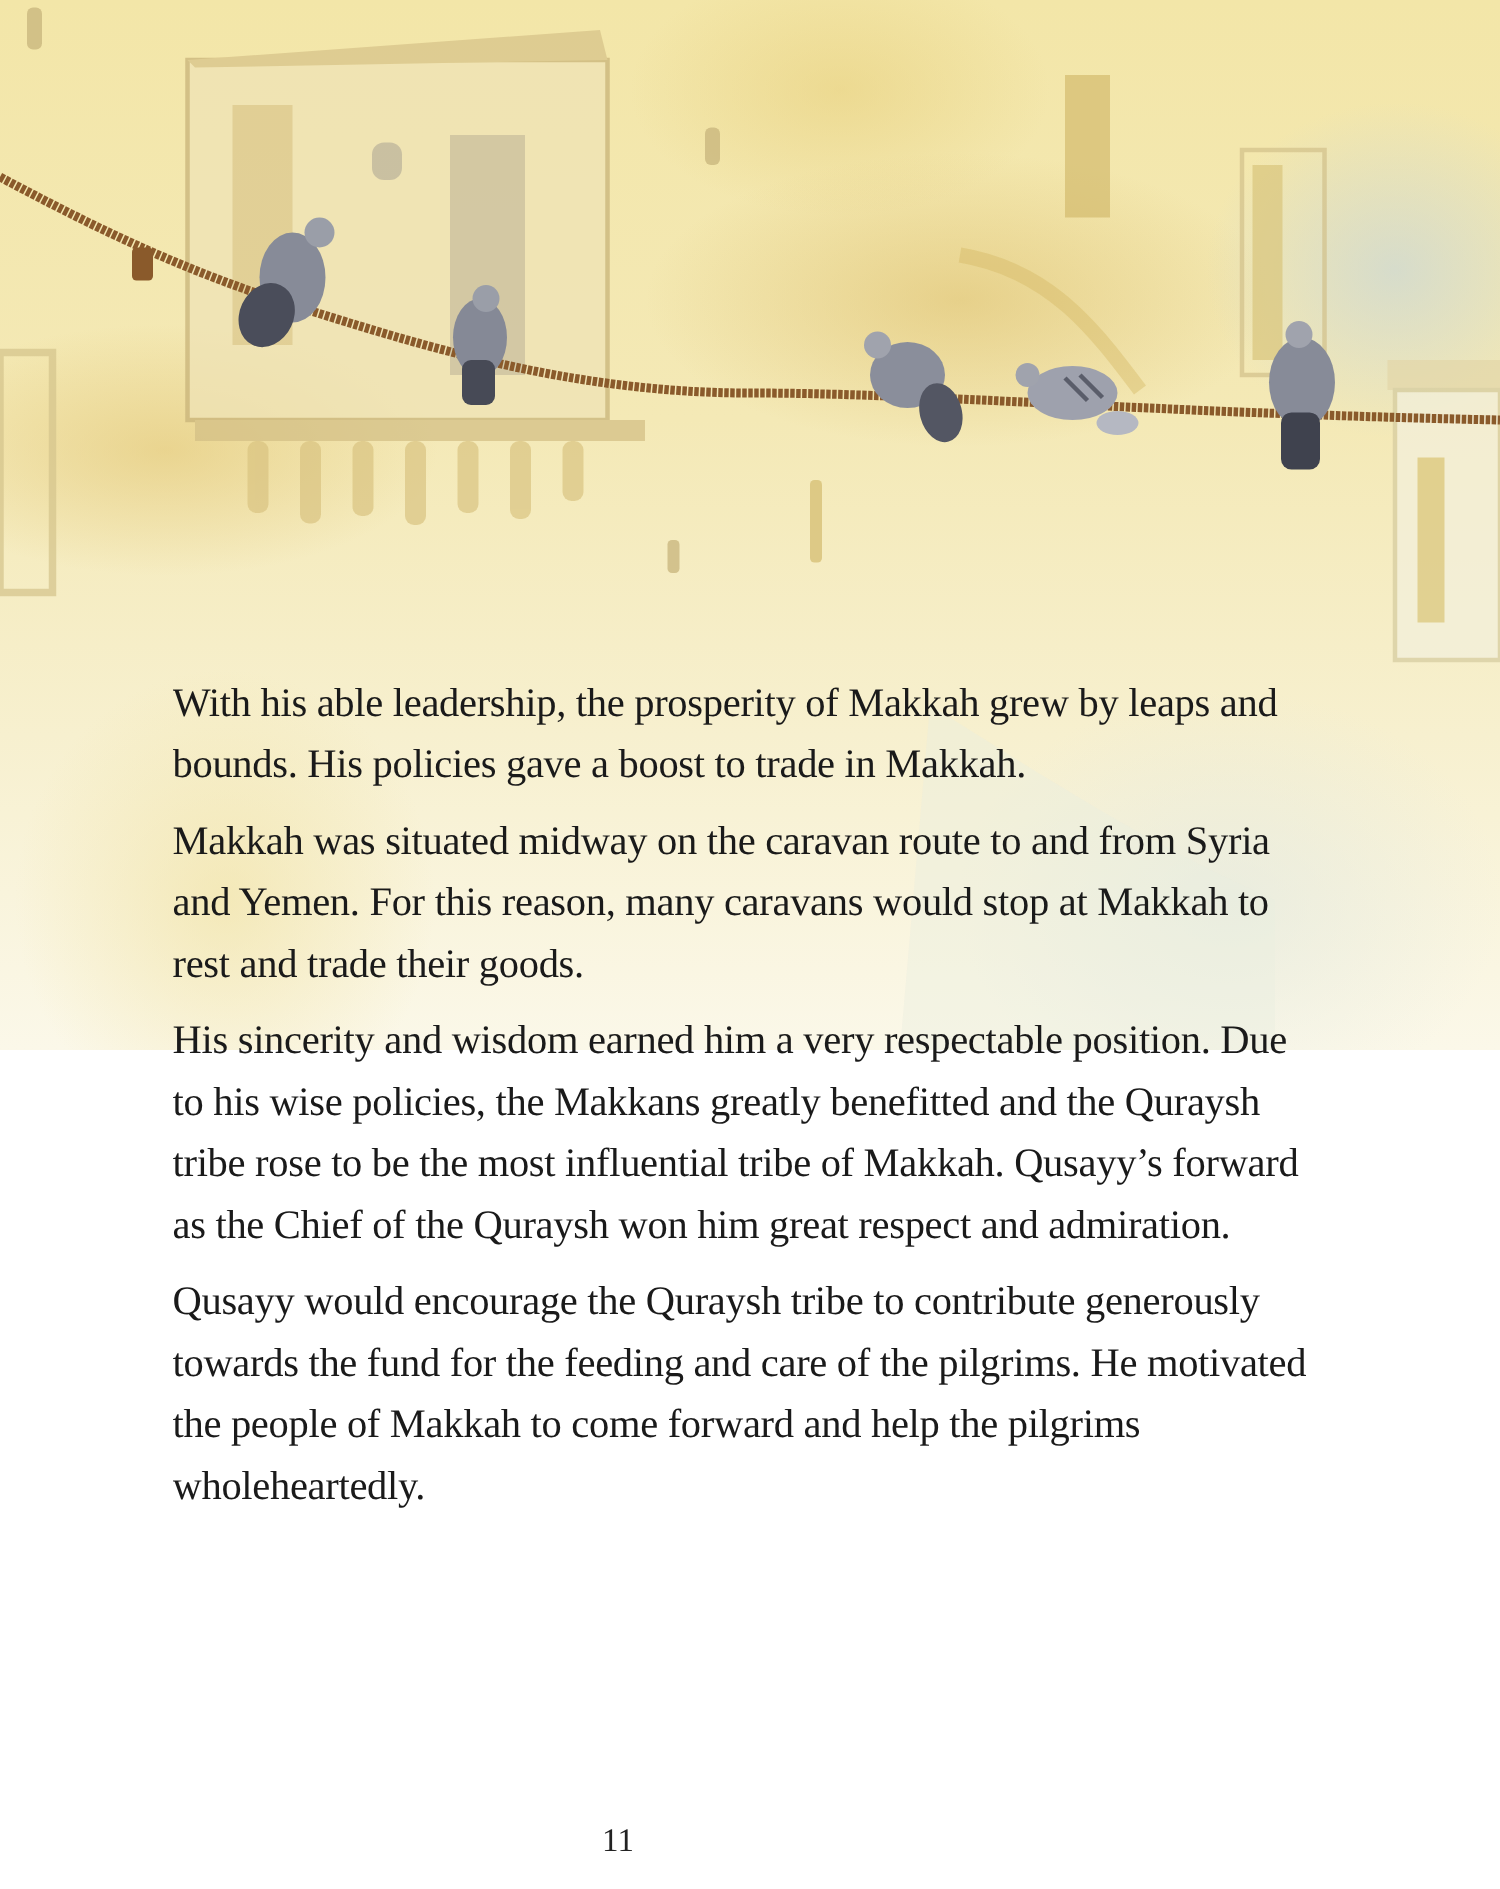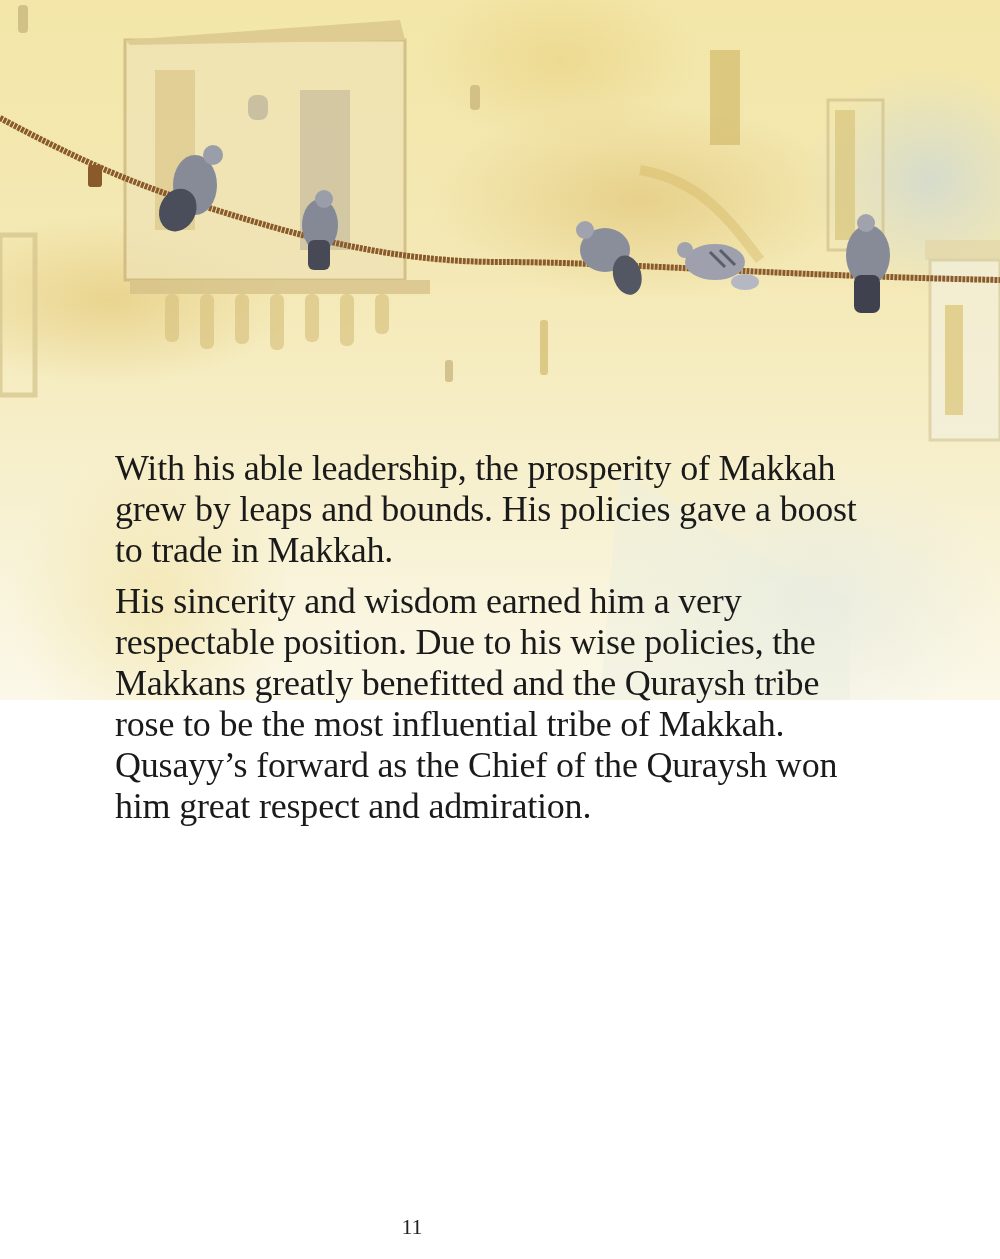--- a/index.html
+++ b/index.html
@@ -17,21 +17,21 @@
       radial-gradient(ellipse 300px 140px at 640px 200px, rgba(215,180,90,0.45), rgba(215,180,90,0) 70%),
       radial-gradient(ellipse 200px 120px at 560px 60px, rgba(230,205,120,0.5), rgba(230,205,120,0) 70%),
       radial-gradient(ellipse 180px 160px at 930px 180px, rgba(190,210,225,0.55), rgba(190,210,225,0) 70%),
       radial-gradient(ellipse 200px 220px at 150px 600px, rgba(240,225,160,0.6), rgba(240,225,160,0) 70%),
       radial-gradient(ellipse 260px 200px at 820px 600px, rgba(225,232,225,0.6), rgba(225,232,225,0) 70%),
       linear-gradient(180deg, #f3e6a8 0%, #f4e9b6 40%, #f7f0cf 70%, #fbf8e9 100%);
   }
   .illustration svg { position: absolute; left: 0; top: 0; }
   .text-block {
     position: absolute; left: 115px; top: 448px; width: 770px;
-    font-size: 36px; line-height: 41px; letter-spacing: -0.2px;
+    font-size: 27px; line-height: 41px; letter-spacing: -0.2px;
   }
   .text-block p { margin: 0 0 10px 0; }
   .page-number {
     position: absolute; left: 0; width: 824px; top: 1214px;
     text-align: center; font-size: 22px; color: #222;
   }
 </style>
 </head>
 <body>
 
@@ -101,16 +101,18 @@
         <ellipse cx="0" cy="-10" rx="22" ry="30" fill="#878b98"></ellipse>
         <rect x="-14" y="10" width="26" height="38" rx="7" fill="#3f424e"></rect>
         <circle cx="-2" cy="-42" r="9" fill="#a0a3ad"></circle>
       </g>
     </g>
   </svg>
 </div>
 
 <div class="text-block">
   <p>With his able leadership, the prosperity of Makkah grew by leaps and bounds. His policies gave a boost to trade in Makkah.</p>
+  <p>Makkah was situated midway on the caravan route to and from Syria and Yemen. For this reason, many caravans would stop at Makkah to rest and trade their goods.</p>
   <p>His sincerity and wisdom earned him a very respectable position. Due to his wise policies, the Makkans greatly benefitted and the Quraysh tribe rose to be the most influential tribe of Makkah. Qusayy’s forward as the Chief of the Quraysh won him great respect and admiration.</p>
+  <p>Qusayy would encourage the Quraysh tribe to contribute generously towards the fund for the feeding and care of the pilgrims. He motivated the people of Makkah to come forward and help the pilgrims wholeheartedly.</p>
 </div>
 
 <div class="page-number">11</div>
 
 </body></html>

